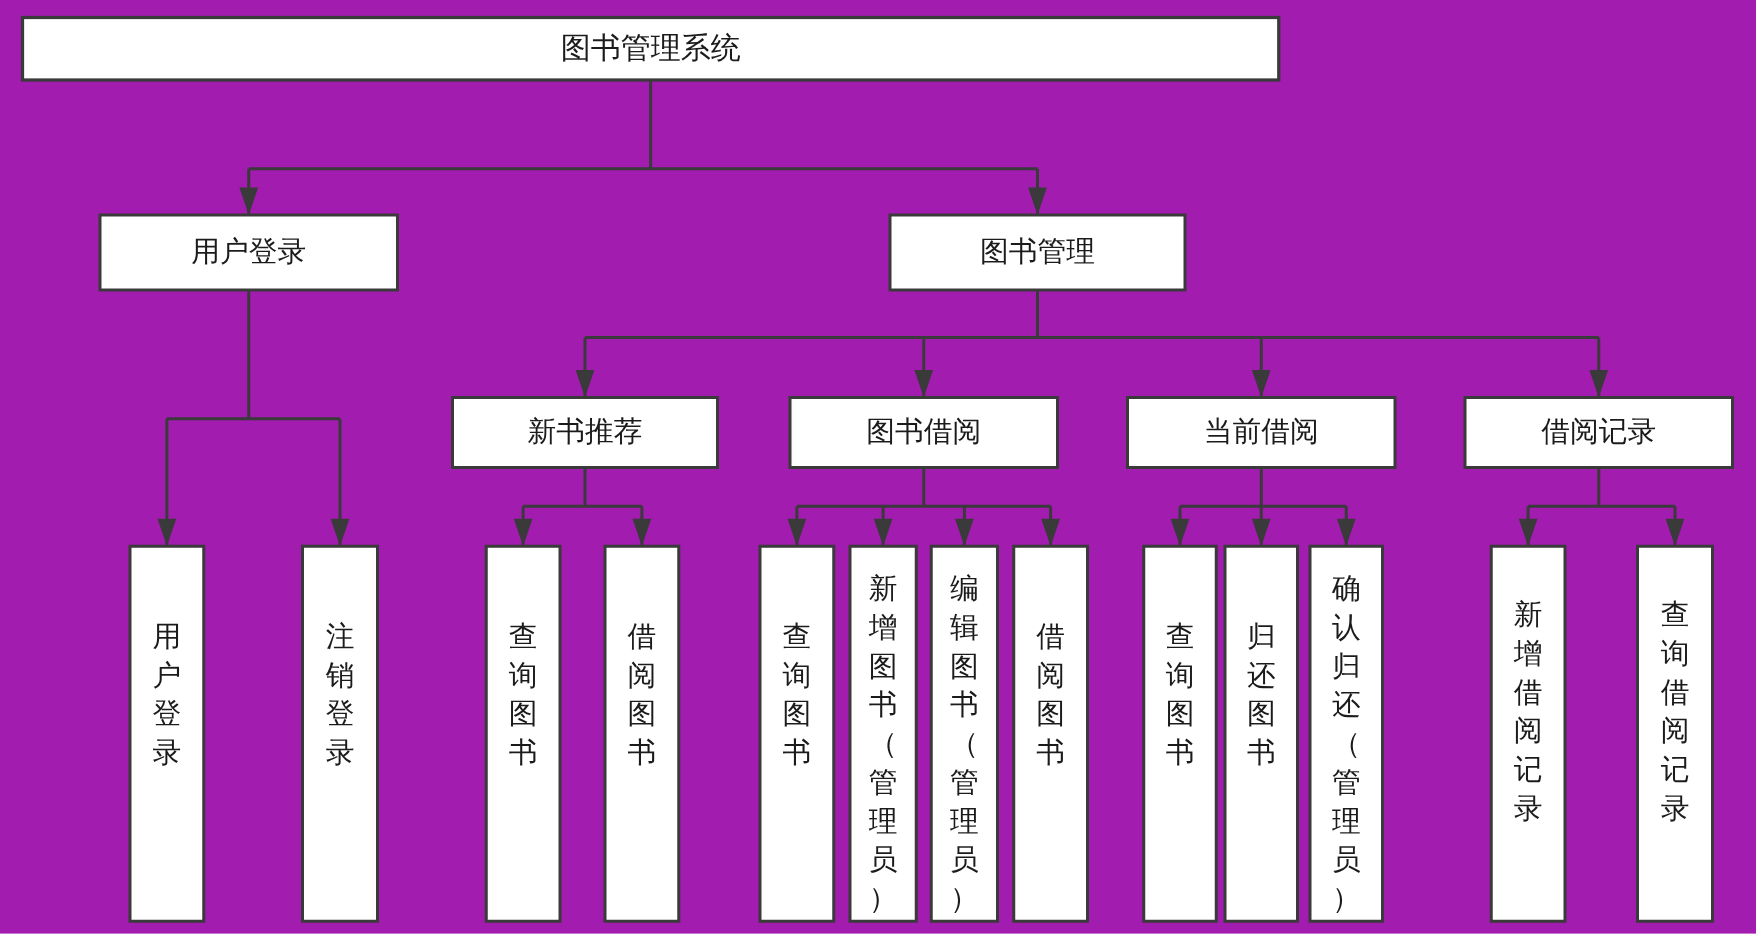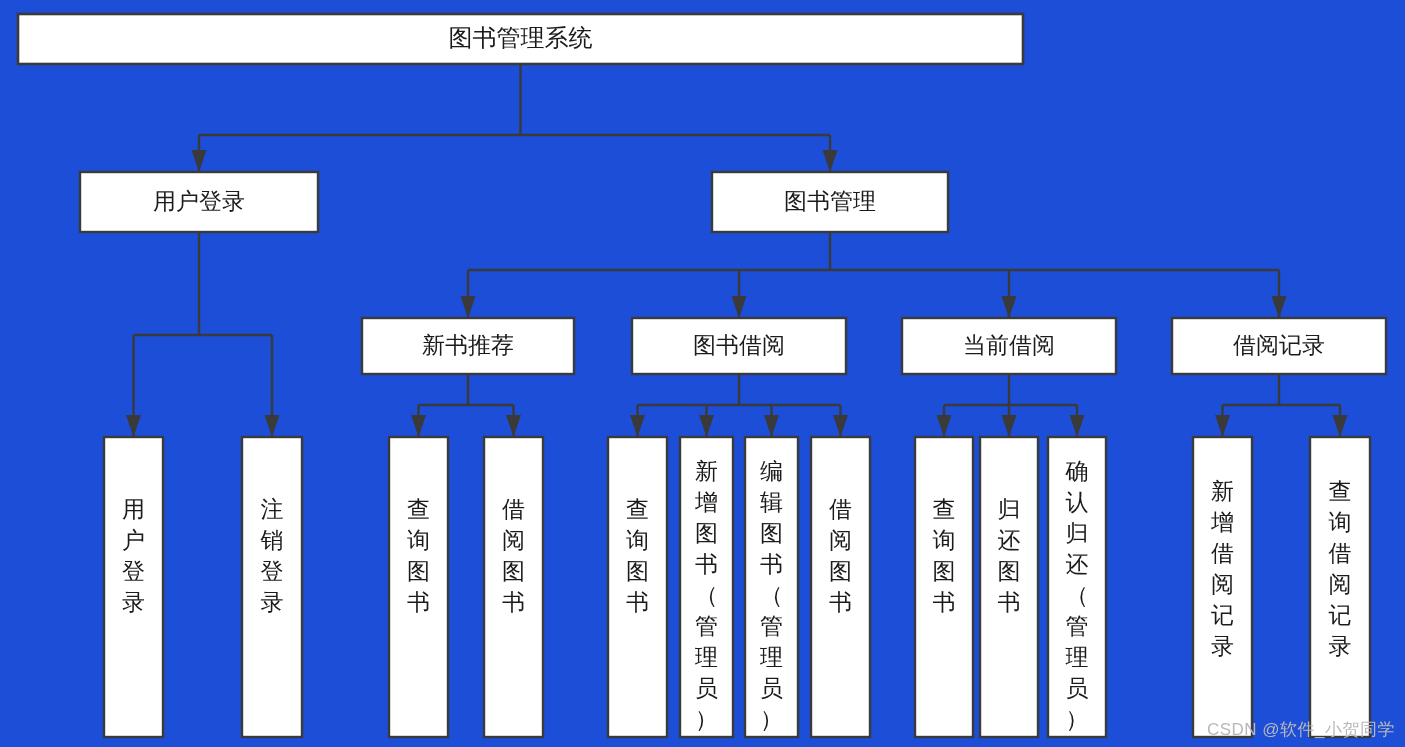--- a/index.html
+++ b/index.html
@@ -10,21 +10,21 @@
   body {
     font-family: "Liberation Sans", "DejaVu Sans", sans-serif;
     width: 1405px;
     height: 747px;
     overflow: hidden;
   }
   #diagram-root {
     position: relative;
     width: 1405px;
     height: 747px;
-    background: #1d4ed8;
+    background: #a21caf;
   }
   svg.diagram-canvas {
     position: absolute;
     left: 0;
     top: 0;
     width: 1405px;
     height: 747px;
     display: block;
   }
   .node-box {
@@ -309,14 +309,13 @@
             <text x="1340" y="493.22" class="leaf-label-char">查</text>
             <text x="1340" y="524.22" class="leaf-label-char">询</text>
             <text x="1340" y="555.22" class="leaf-label-char">借</text>
             <text x="1340" y="586.22" class="leaf-label-char">阅</text>
             <text x="1340" y="617.22" class="leaf-label-char">记</text>
             <text x="1340" y="648.22" class="leaf-label-char">录</text>
           </g>
         </g>
       </g>
   </svg>
-  <div class="watermark">CSDN @软件_小贺同学</div>
 </div>
 
 </body></html>

